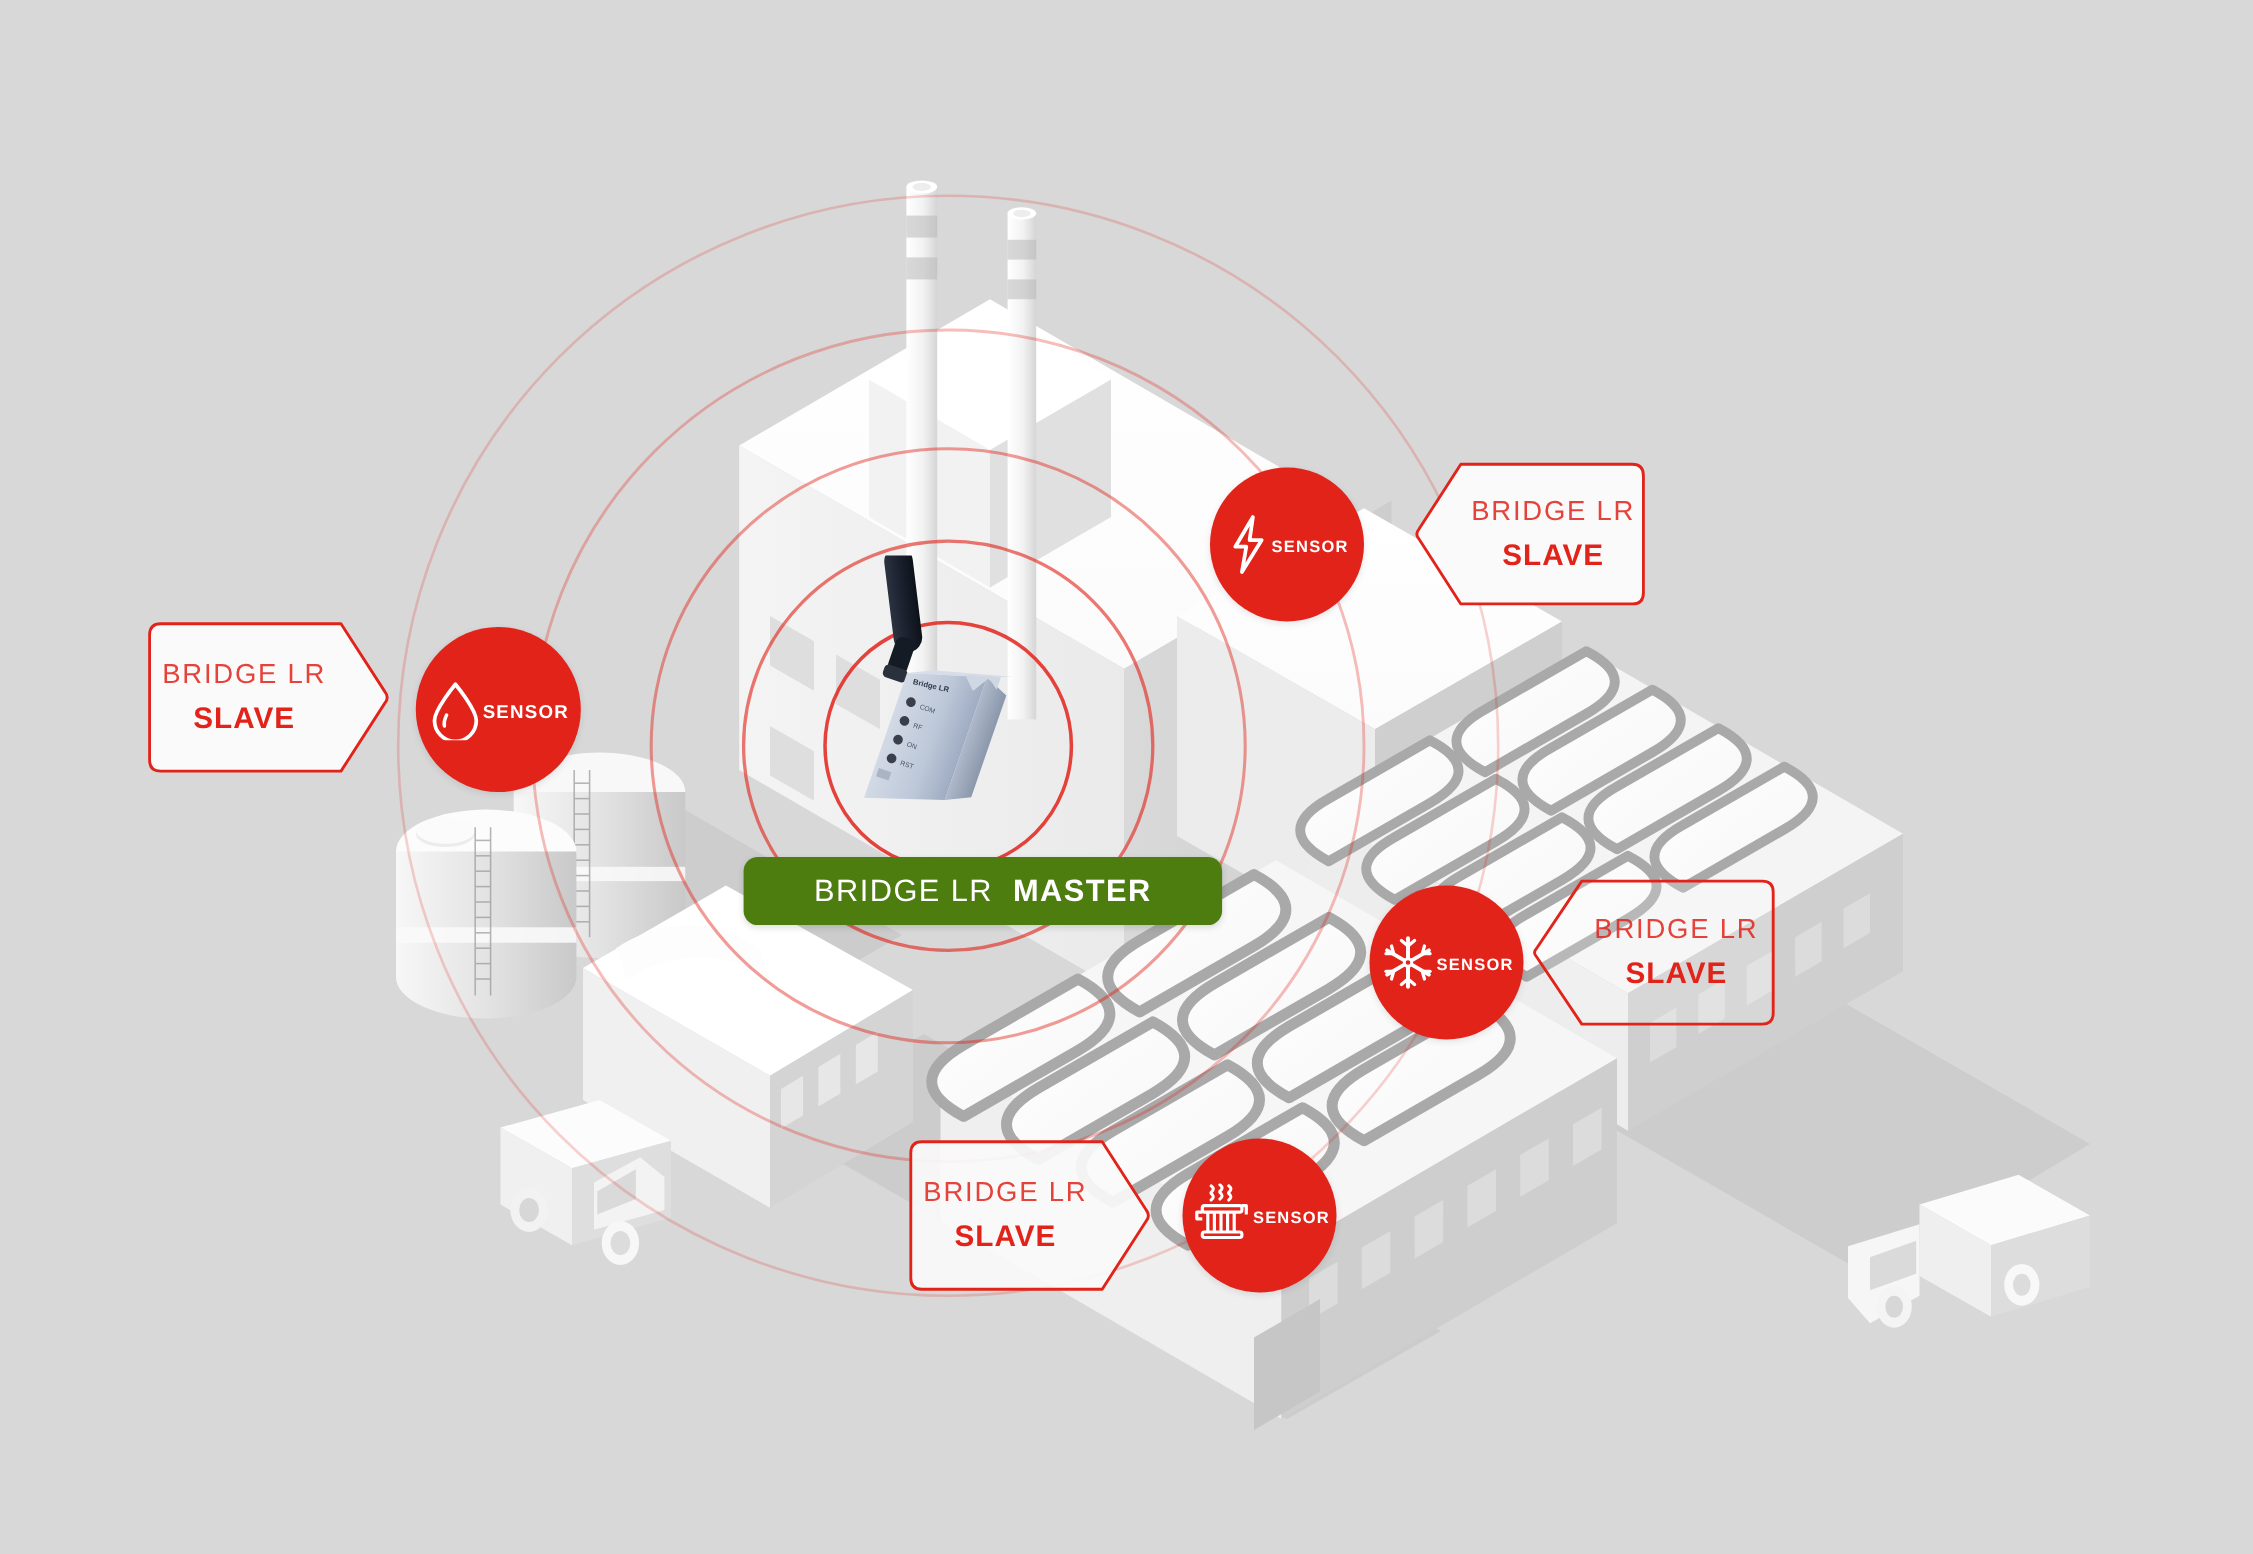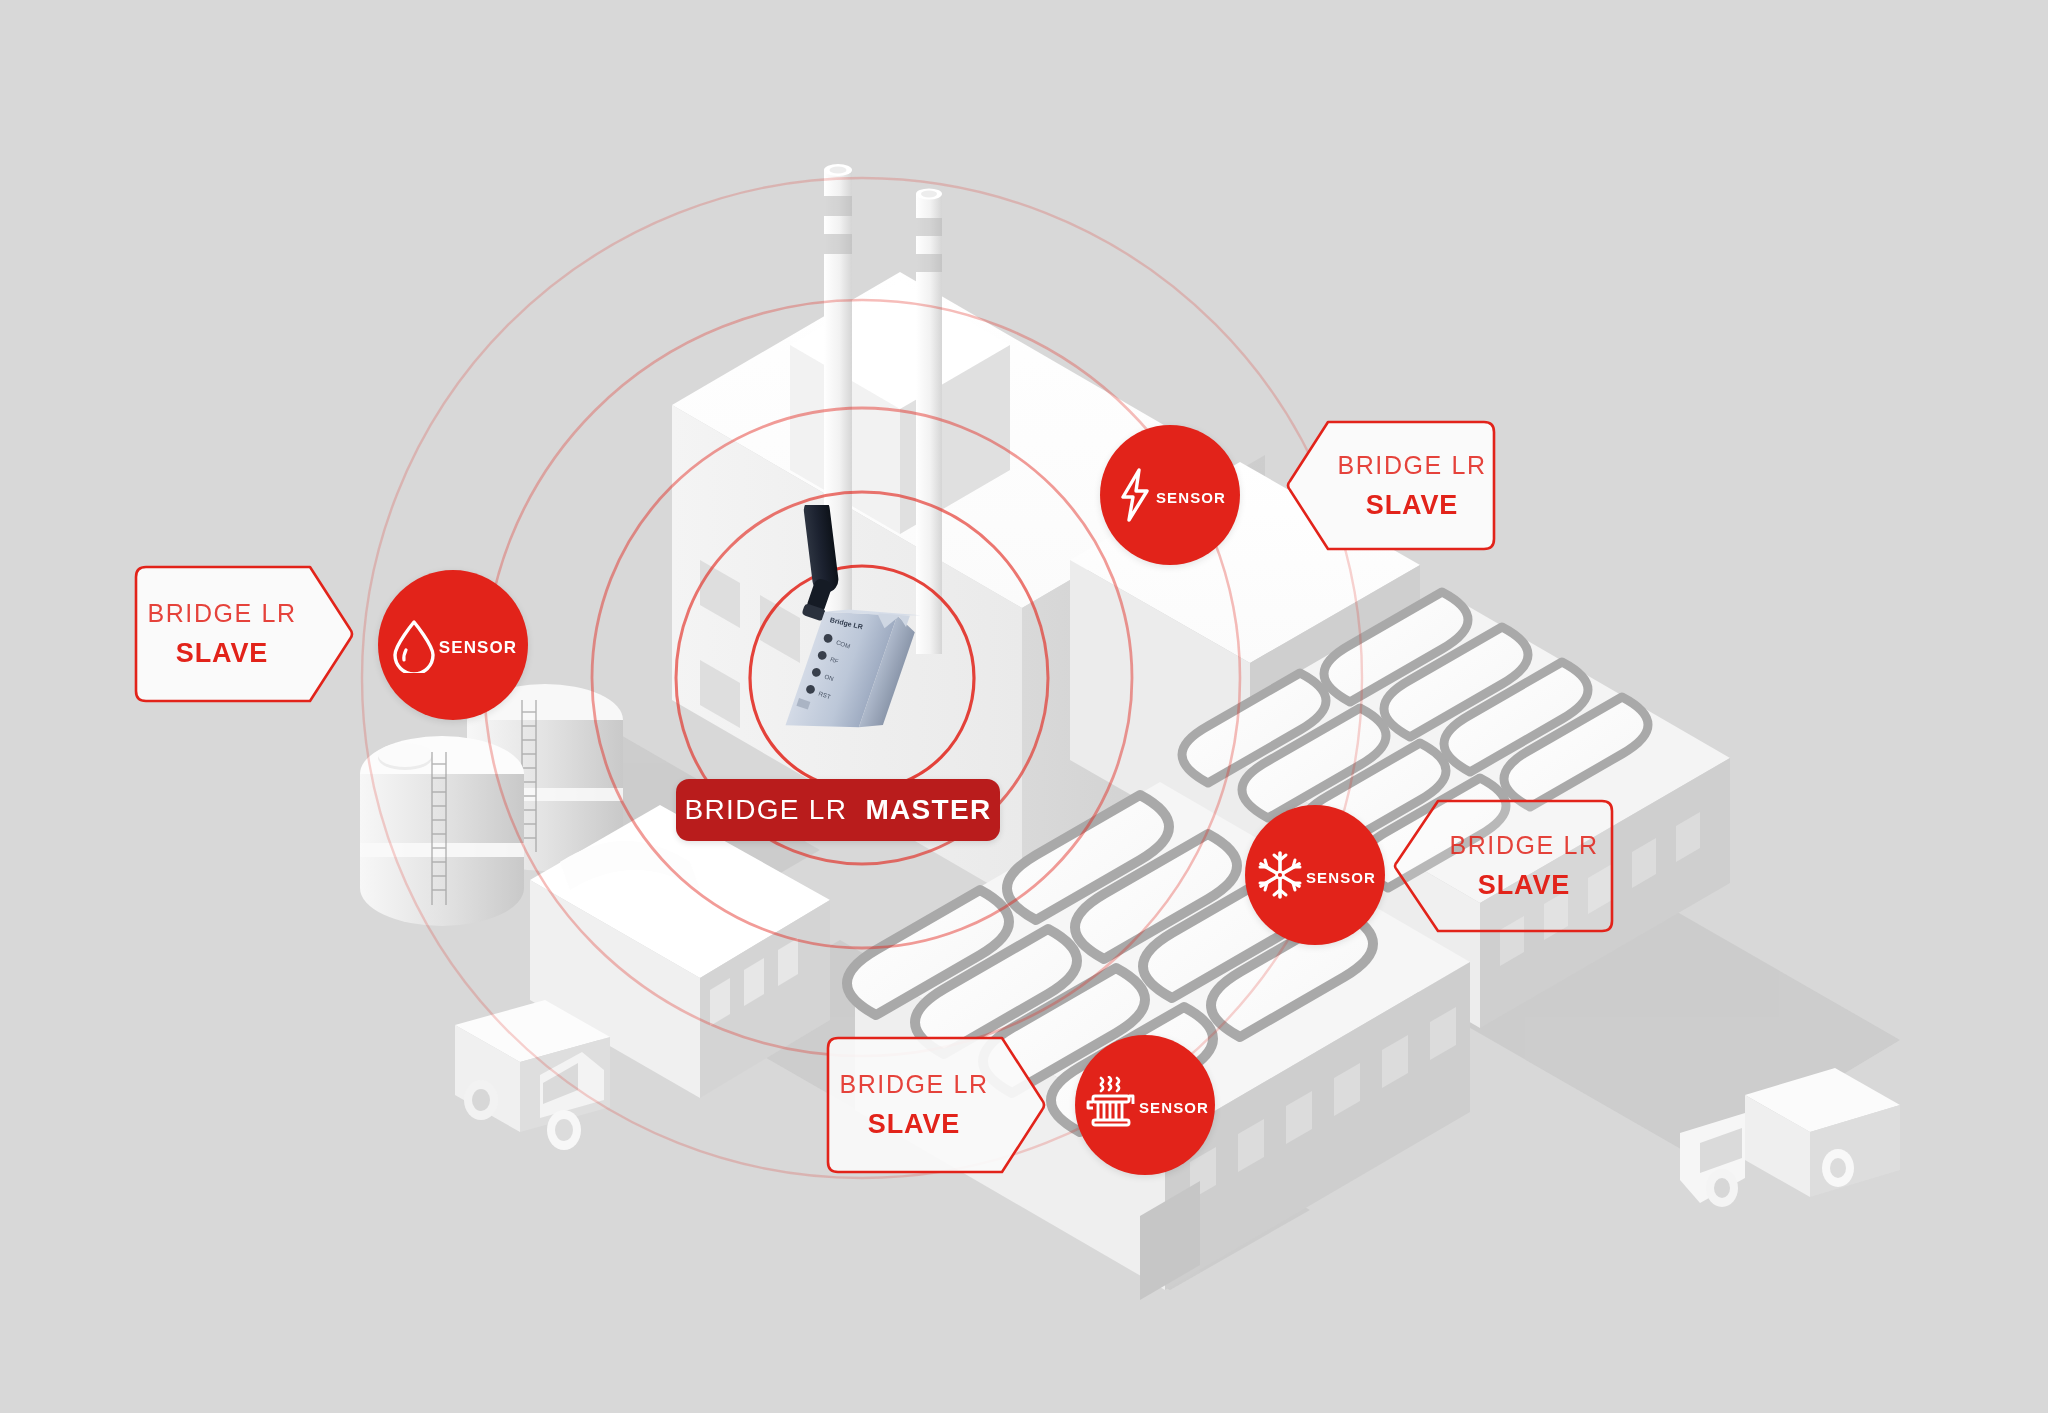--- a/index.html
+++ b/index.html
@@ -17,22 +17,22 @@
   
   .rings { position:absolute; left:0; top:0; width:2048px; height:1413px; pointer-events:none; }
 
   
   .device { position:absolute; left:760px; top:505px; width:180px; height:250px; }
 
   
   .master-pill {
     position:absolute;
     left:676px; top:779px;
-    width:324px; height:62px;
-    background:#b91c1c;
+    width:435px; height:62px;
+    background:#4d7c0f;
     border-radius:13px;
     display:flex; align-items:center; justify-content:center;
     box-shadow:0 2px 6px rgba(0,0,0,.12);
     z-index:40;
   }
   .master-pill .txt {
     color:#ffffff;
     font-size:28px;
     letter-spacing:1.3px;
     white-space:nowrap;

